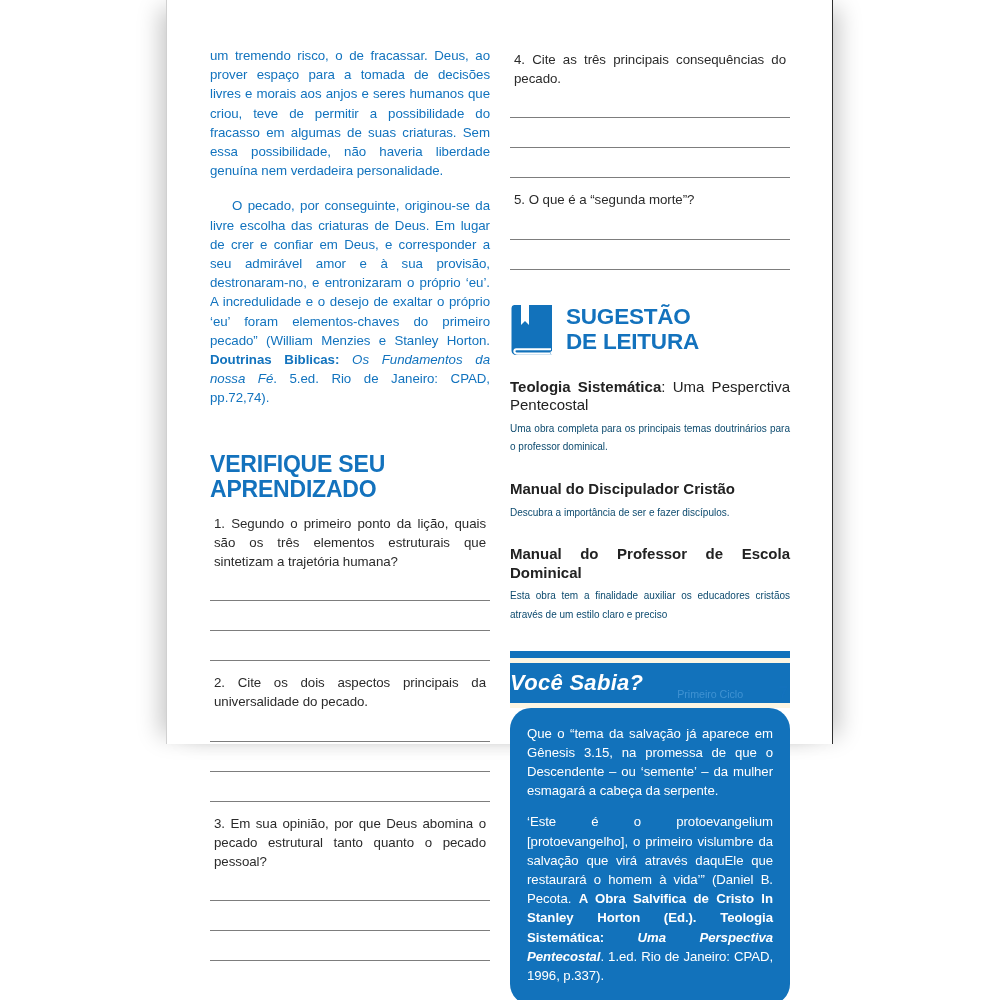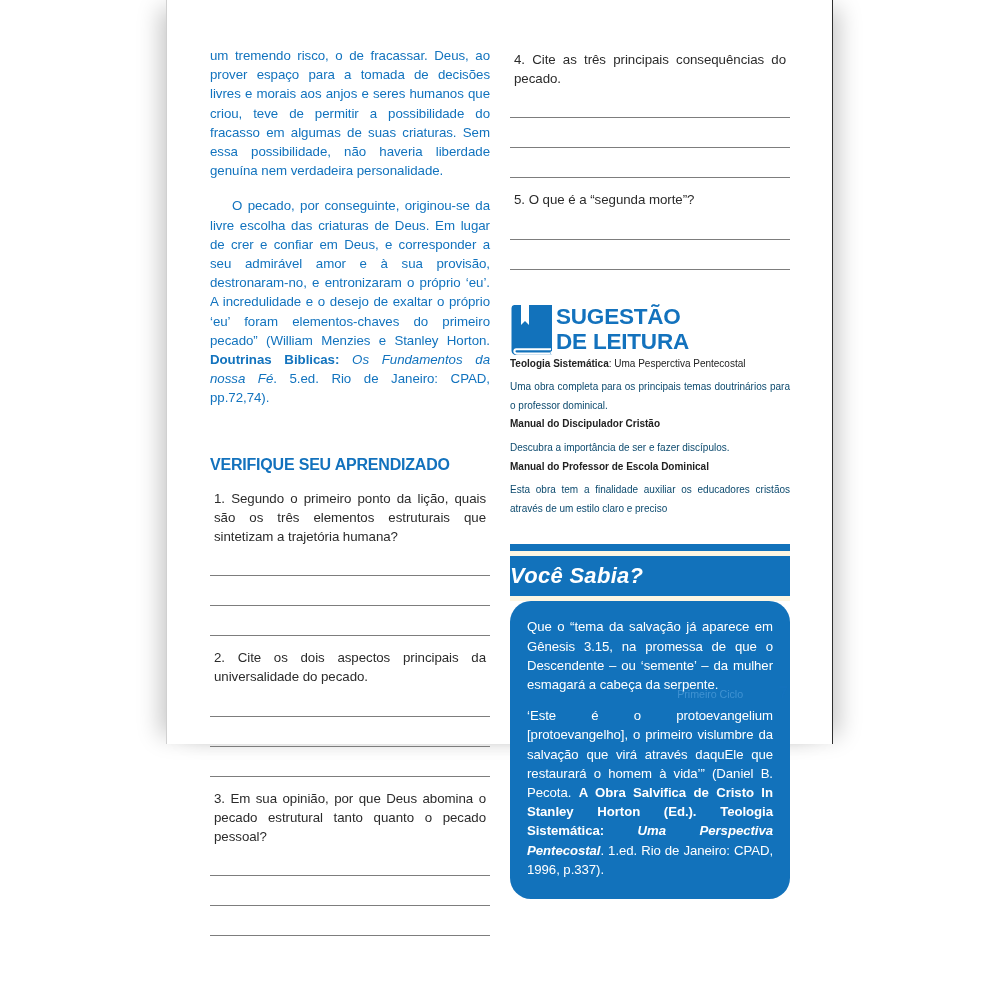--- a/index.html
+++ b/index.html
@@ -38,21 +38,21 @@
     text-align:justify;
     letter-spacing:-0.05px;
   }
   p.blue.indent{text-indent:22px;margin-top:16px;}
   .b{font-weight:bold;}
   .i{font-style:italic;}
 
   
   h2.sec{
     color:#1372bd;
-    font-size:16px;
+    font-size:23px;
     line-height:25px;
     font-weight:bold;
     margin:0;
     letter-spacing:-0.2px;
   }
   #verifique-heading{margin-top:44px;}
 
   
   .question{
     color:#2b2b2b;
@@ -64,29 +64,29 @@
   }
   .q-block{margin-top:12px;}
   .lines{margin-top:5px;}
   .ansline{
     height:0;border-bottom:1.1px solid #7d7d7d;
     margin-top:29px;
   }
 
   
   #sugestao{margin-top:30px;position:relative;}
-  #sugestao-head{display:flex;align-items:flex-start;}
+  #sugestao-head{display:flex;align-items:flex-start;gap:10px;}
   .book-icon{flex:0 0 auto;width:46px;height:52px;margin-top:3px;}
   #sugestao-title{
     color:#1372bd;font-weight:bold;font-size:22.5px;line-height:25.5px;
     letter-spacing:-0.2px;padding-top:4px;
   }
   .bk-title{
-    color:#222222;font-weight:bold;font-size:10px;line-height:18.6px;
-    margin-top:0;text-align:justify;
+    color:#222222;font-weight:bold;font-size:15px;line-height:18.6px;
+    margin-top:23px;text-align:justify;
   }
   .bk-title .reg{font-weight:normal;}
   .bk-desc{
     color:#0c4a6e;font-size:10px;line-height:18.6px;margin-top:5px;
     text-align:justify;
   }
 
   
   #sabia{margin-top:26px;}
   #sabia-topbar{height:7px;background:#1272bb;}

